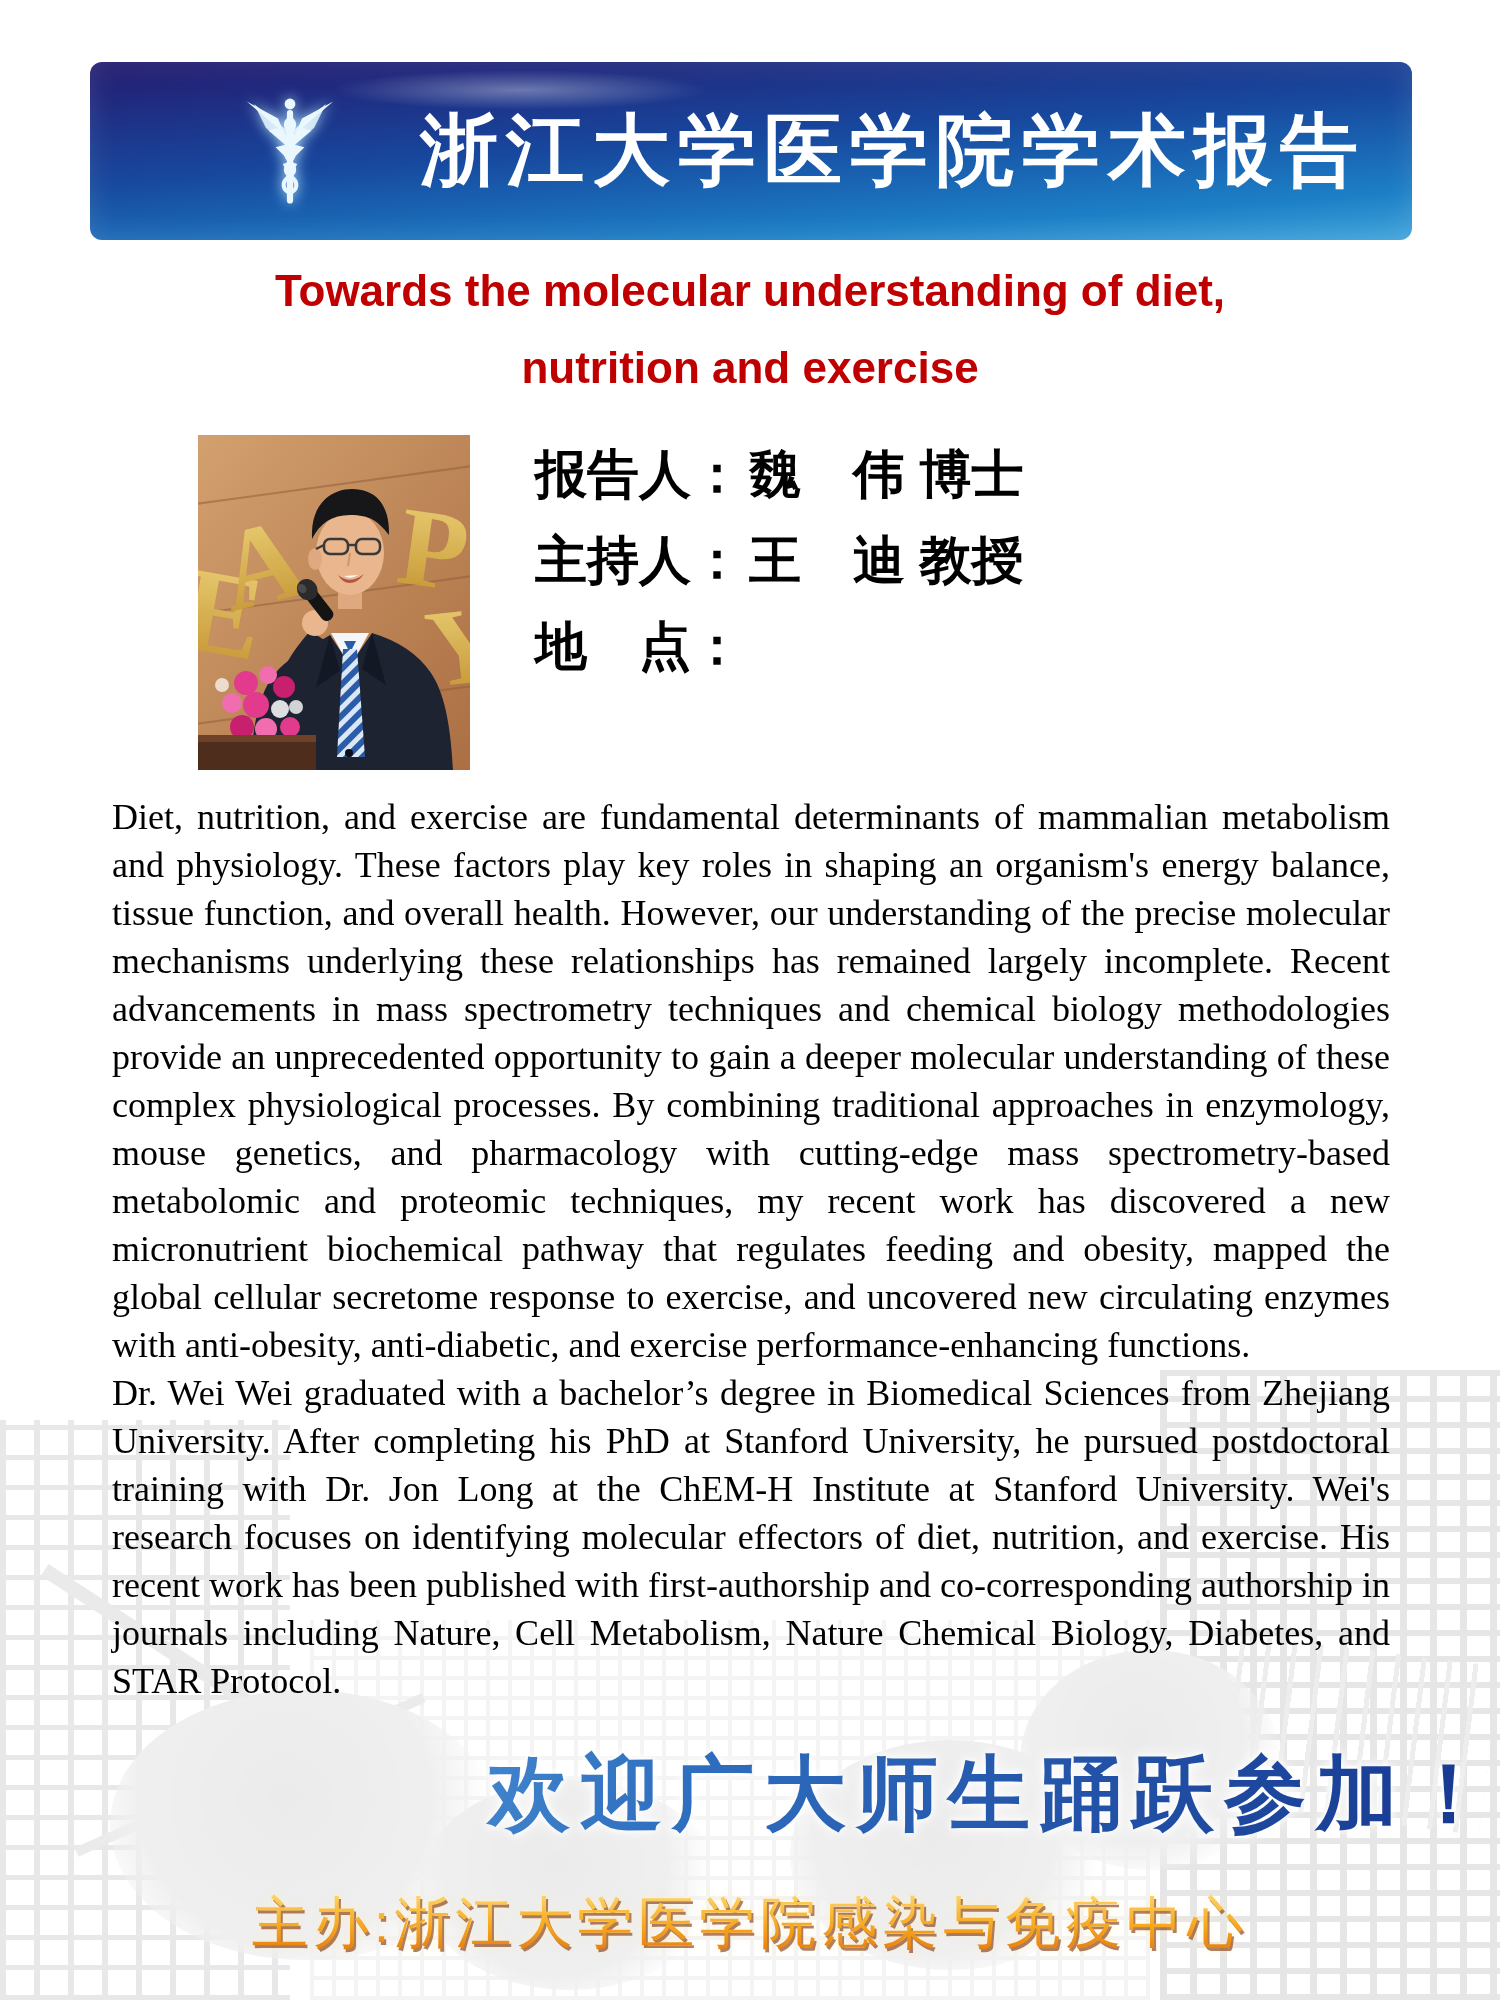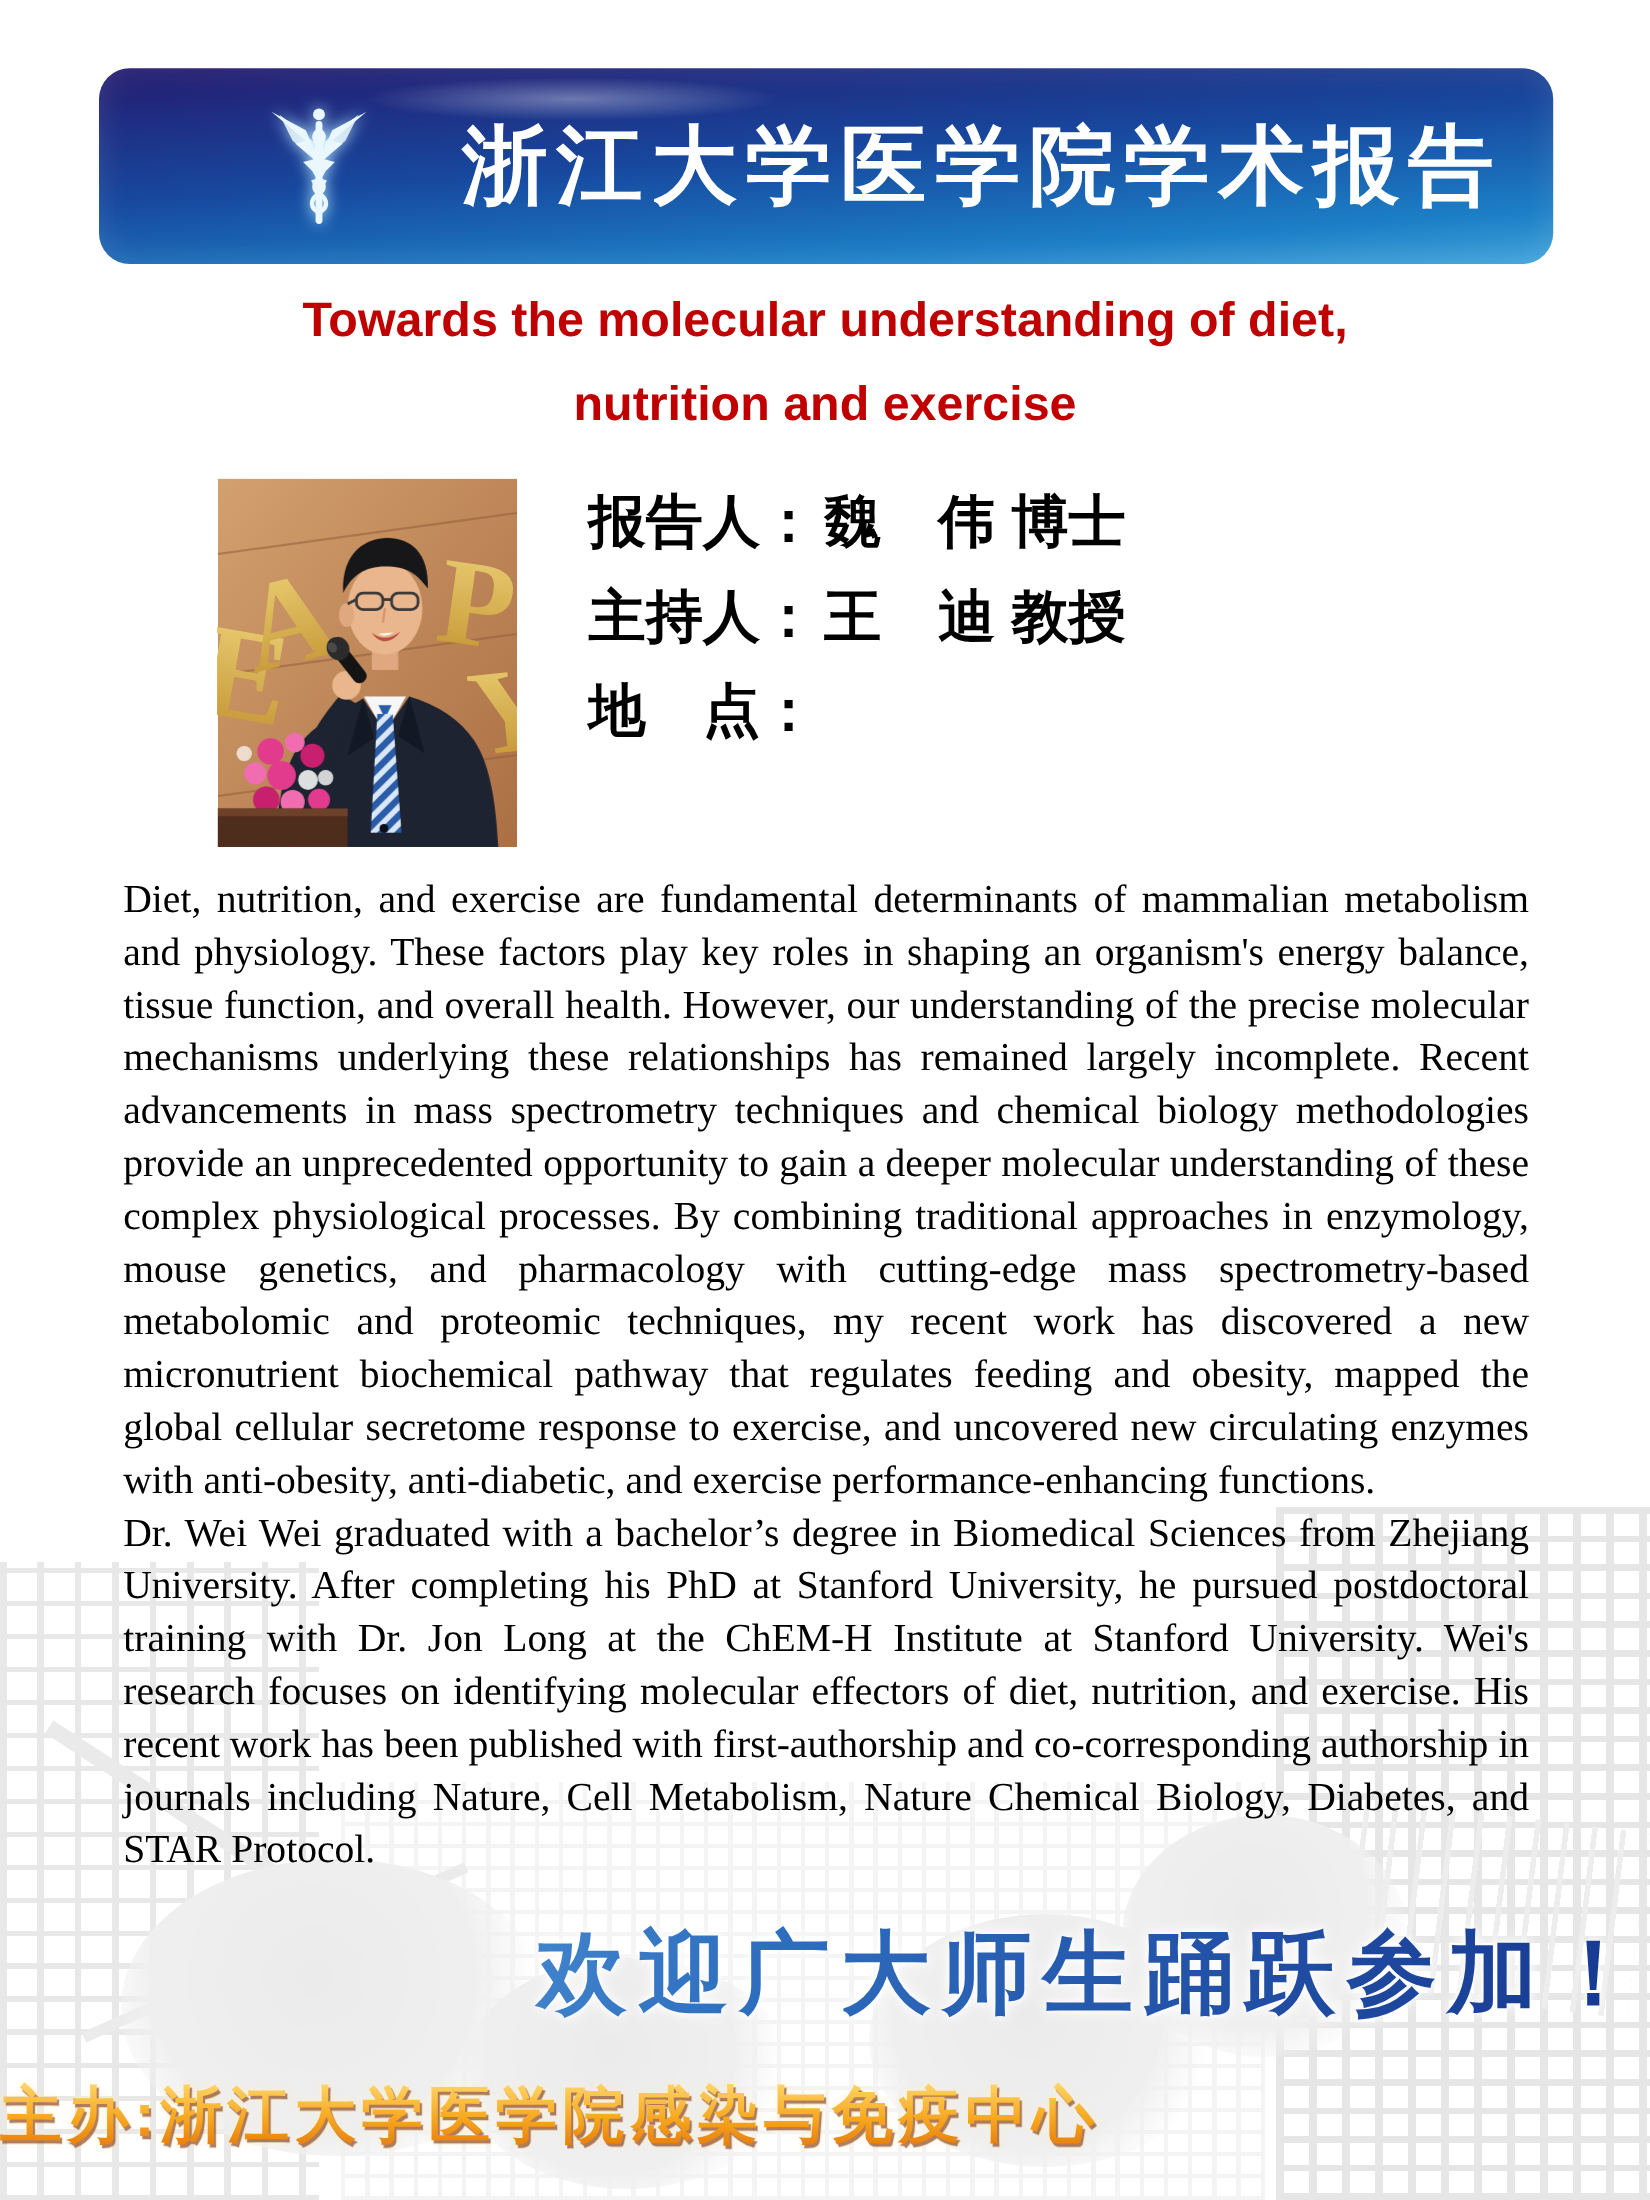--- a/index.html
+++ b/index.html
@@ -28,21 +28,21 @@
   .wm .rail{right:10px;top:300px;width:260px;height:170px;transform:rotate(7deg);
     background:repeating-linear-gradient(90deg,#8a8a8a 0 5px,transparent 5px 26px);}
   .wm .tree{border-radius:50%;background:radial-gradient(circle at 45% 40%, #7f7f7f 0%, #9c9c9c 55%, transparent 75%);}
   .wm .t1{left:110px;top:340px;width:390px;height:270px;}
   .wm .t2{left:790px;top:390px;width:320px;height:230px;}
   .wm .t3{left:1020px;top:300px;width:260px;height:220px;}
   .wm .t4{left:420px;top:430px;width:300px;height:210px;}
 
   
   .banner{
-    position:absolute;left:90px;top:62px;width:1322px;height:178px;border-radius:28px;
+    position:absolute;left:90px;top:62px;width:1322px;height:178px;border-radius:12px;
     background:linear-gradient(176deg,#241b6f 0%,#17489e 45%,#1c7fc6 82%,#3fa3da 100%);
     box-shadow:inset 0 0 30px rgba(255,255,255,.12);
   }
   .banner .shine{position:absolute;left:240px;top:8px;width:380px;height:40px;border-radius:50%;
     background:radial-gradient(ellipse at center,rgba(255,255,255,.35),transparent 70%);}
   .caduceus{position:absolute;left:152px;top:26px;width:96px;height:128px;
     filter:drop-shadow(0 0 7px rgba(180,230,255,.95));}
   .banner-title{
     position:absolute;left:320px;right:36px;top:0;height:178px;
     display:flex;align-items:center;justify-content:center;
@@ -75,22 +75,22 @@
 
   
   .welcome{
     position:absolute;left:0;top:1740px;width:100%;text-align:right;
     font-size:82px;font-weight:900;letter-spacing:10px;white-space:nowrap;
     background:linear-gradient(105deg,#6cb5e6 0%,#2f6fc0 45%,#16368f 100%);
     -webkit-background-clip:text;background-clip:text;color:transparent;
     filter:drop-shadow(0 0 3px #ffffff) drop-shadow(0 0 7px rgba(255,255,255,.85));
   }
   .organizer{
-    position:absolute;left:0;top:1886px;width:100%;text-align:left;
-    font-size:56px;font-weight:700;letter-spacing:5px;white-space:nowrap;
+    position:absolute;left:0;top:1886px;width:100%;text-align:center;
+    font-size:56px;font-weight:400;letter-spacing:5px;white-space:nowrap;
     background:linear-gradient(180deg,#ffe07a 0%,#f7a81f 52%,#e06c08 100%);
     -webkit-background-clip:text;background-clip:text;color:transparent;
     filter:drop-shadow(2px 3px 0 rgba(125,45,0,.6)) drop-shadow(0 0 4px rgba(255,240,200,.7));
   }
 </style>
 </head>
 <body>
 
 <div class="page">
 

